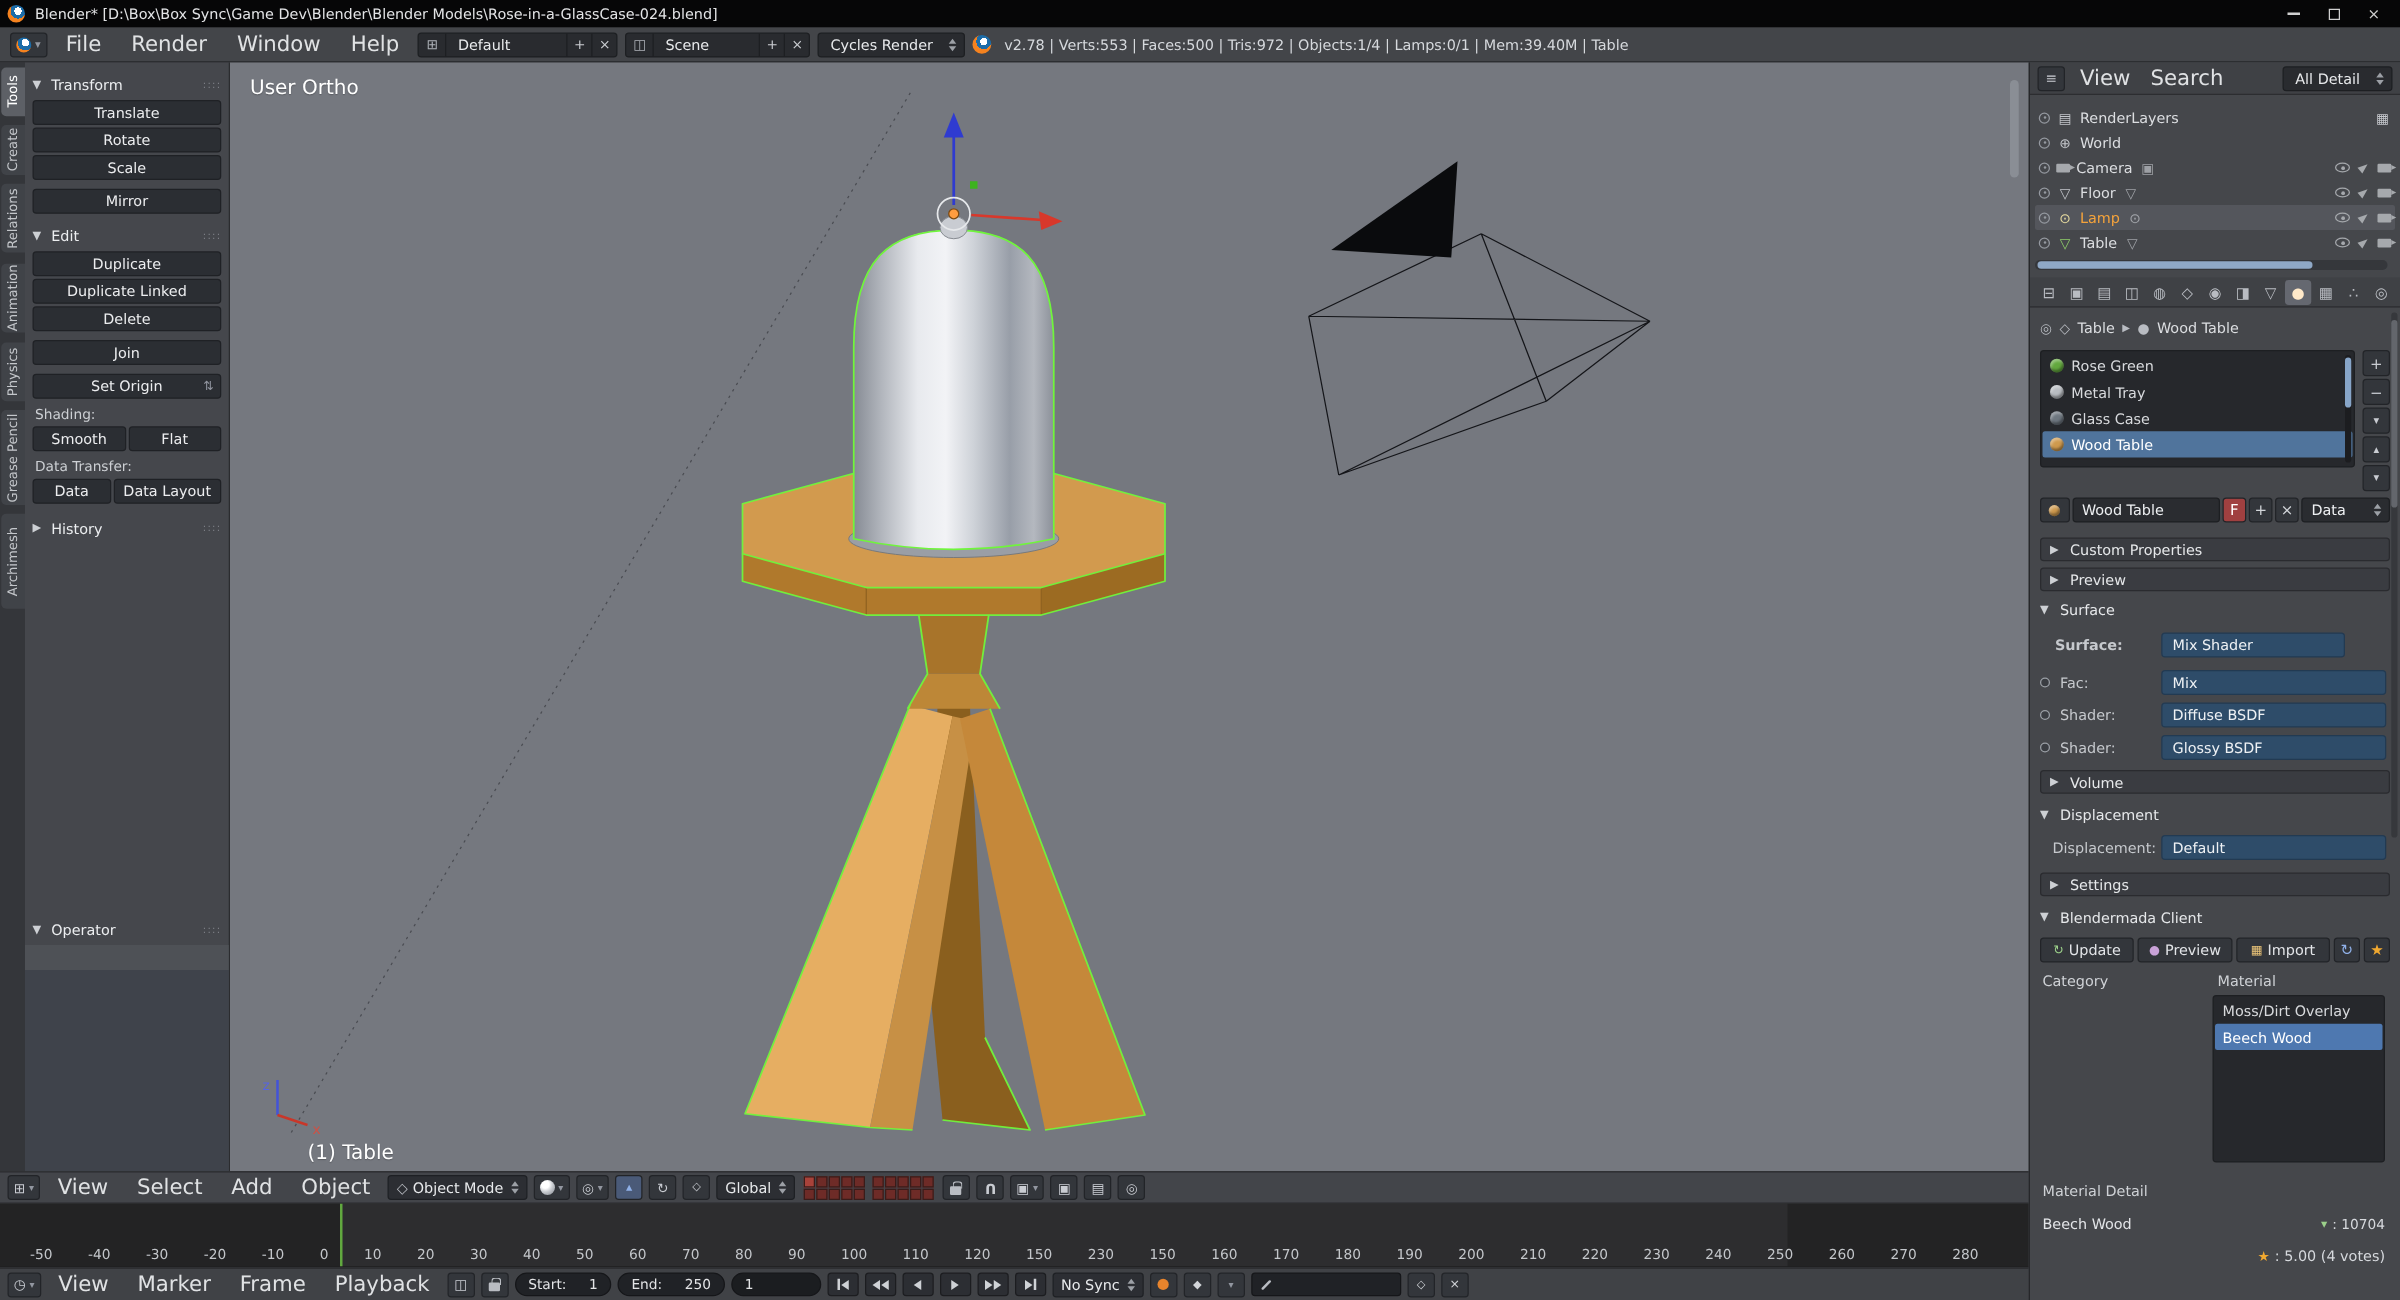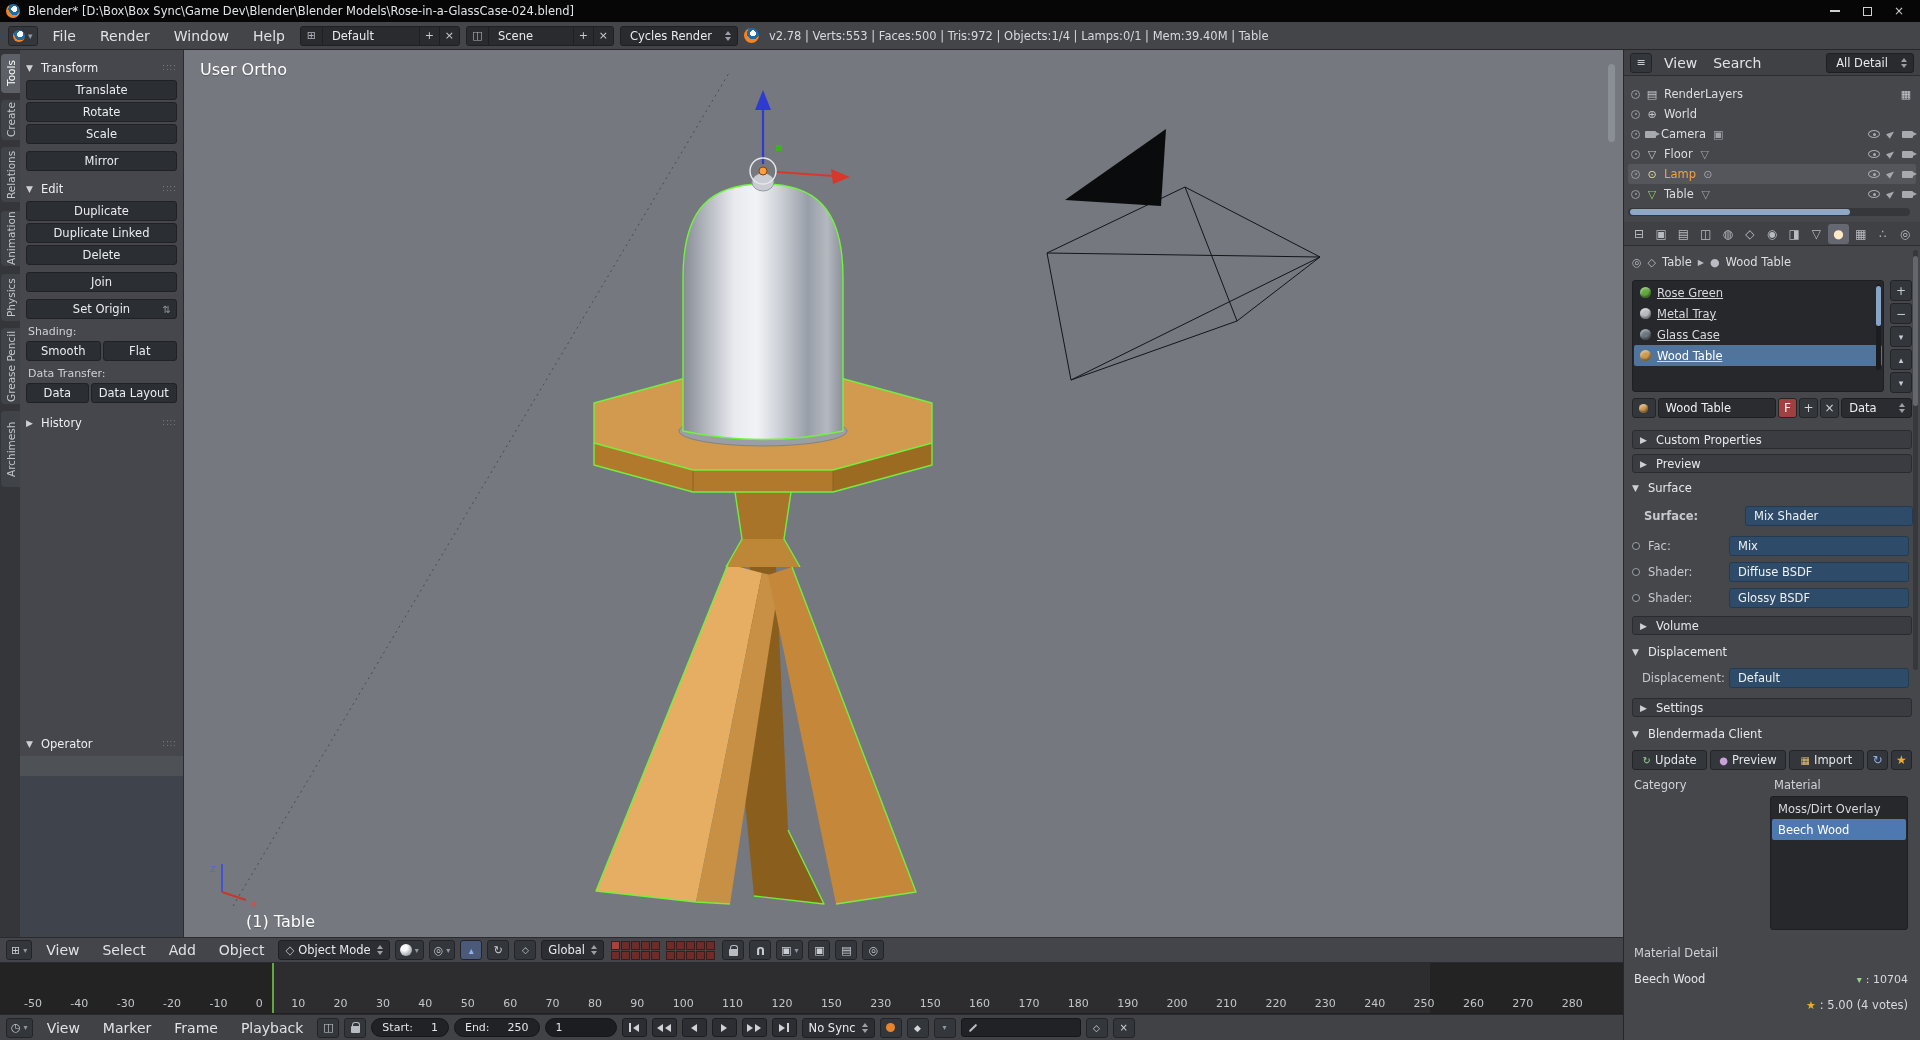--- a/index.html
+++ b/index.html
@@ -11,21 +11,21 @@
   #titlebar{position:absolute;left:0;top:0;width:1920px;height:22px;background:#060607;display:flex;align-items:center;padding:0 6px;gap:8px;}
   #titlebar .ttl{font-size:11.5px;color:#e3e4e6;white-space:nowrap;}
   .blicon{width:14px;height:14px;border-radius:50%;background:radial-gradient(circle at 60% 35%, #fff 0 3px, #1c6ca8 3px 6px, #f5821f 6px);}
   #wincontrols{margin-left:auto;display:flex;gap:2px;}
   .winbtn{width:30px;height:18px;display:flex;align-items:center;justify-content:center;color:#cfcfcf;font-size:12px;}
   .wb-min{width:10px;height:2px;background:#cfcfcf;}
   .wb-max{width:9px;height:9px;border:1.5px solid #cfcfcf;}
 
   
   #infobar{position:absolute;left:0;top:22px;width:1920px;height:28px;background:#434549;border-bottom:1px solid #26272a;display:flex;align-items:center;gap:6px;padding:0 8px;}
-  .menu{padding:2px 9px;font-size:14px;color:#e0e2e4;border-radius:3px;}
+  .menu{padding:2px 9px;font-size:17px;color:#e0e2e4;border-radius:3px;}
   .grp{background:#292b2f;border:1px solid #1d1f22;border-radius:3px;height:20px;display:flex;align-items:center;}
   .grp .seg{padding:0 9px;font-size:11.5px;color:#e8eaec;white-space:nowrap;}
   .grp .ibtn{width:20px;height:100%;border-left:1px solid #1d1f22;display:flex;align-items:center;justify-content:center;color:#c9ccd0;font-size:11px;}
   .grp .icseg{width:22px;height:100%;display:flex;align-items:center;justify-content:center;color:#aeb2b8;font-size:11px;border-right:1px solid #1d1f22;}
   .dd{position:relative;}
   .dd::before,.dd::after{content:"";position:absolute;right:6px;border-left:3.5px solid transparent;border-right:3.5px solid transparent;}
   .dd::before{top:4px;border-bottom:4px solid #9ca0a6;}
   .dd::after{bottom:4px;border-top:4px solid #9ca0a6;}
   #stats{font-size:11.5px;color:#d6d9dd;white-space:nowrap;margin-left:4px;}
 
@@ -616,21 +616,21 @@
 
   <div class="crumb" style="top:200px;">
     <span class="ci">◎</span>
     <span class="ci">◇</span>
     <span>Table</span>
     <span class="ci" style="font-size:8px;">▶</span>
     <span class="ci">●</span>
     <span>Wood Table</span>
   </div>
 
-  <div class="listbox" style="top:230px;left:8px;width:252px;height:112px;text-decoration:underline;">
+  <div class="listbox" style="top:230px;left:8px;width:252px;height:94px;">
     <div class="lrow">
       <span class="slotdot" style="background: rgb(99, 168, 62);"></span>
       <span>Rose Green</span>
     </div>
     <div class="lrow">
       <span class="slotdot" style="background: rgb(185, 189, 194);"></span>
       <span>Metal Tray</span>
     </div>
     <div class="lrow">
       <span class="slotdot" style="background: rgb(110, 119, 128);"></span>
@@ -677,21 +677,21 @@
     <span class="car2">▶</span>
     <span>Preview</span>
   </div>
 
   <div class="openhdr" style="top:428px;">
     <span class="car2">▼</span>
     <span>Surface</span>
   </div>
   <div class="prow" style="top:456px;">
     <span class="plabel" style="left:20px;font-weight:bold;">Surface:</span>
-    <div class="enum" style="left:121px;width:168px;">
+    <div class="enum" style="left:105px;width:147px;">
         <span>Mix Shader</span>
       </div>
   </div>
   <div class="prow" style="top:486px;">
     <span class="sock"></span>
     <span class="plabel" style="left:24px;">Fac:</span>
     <div class="enum" style="left:105px;width:180px;">
         <span>Mix</span>
       </div>
   </div>

